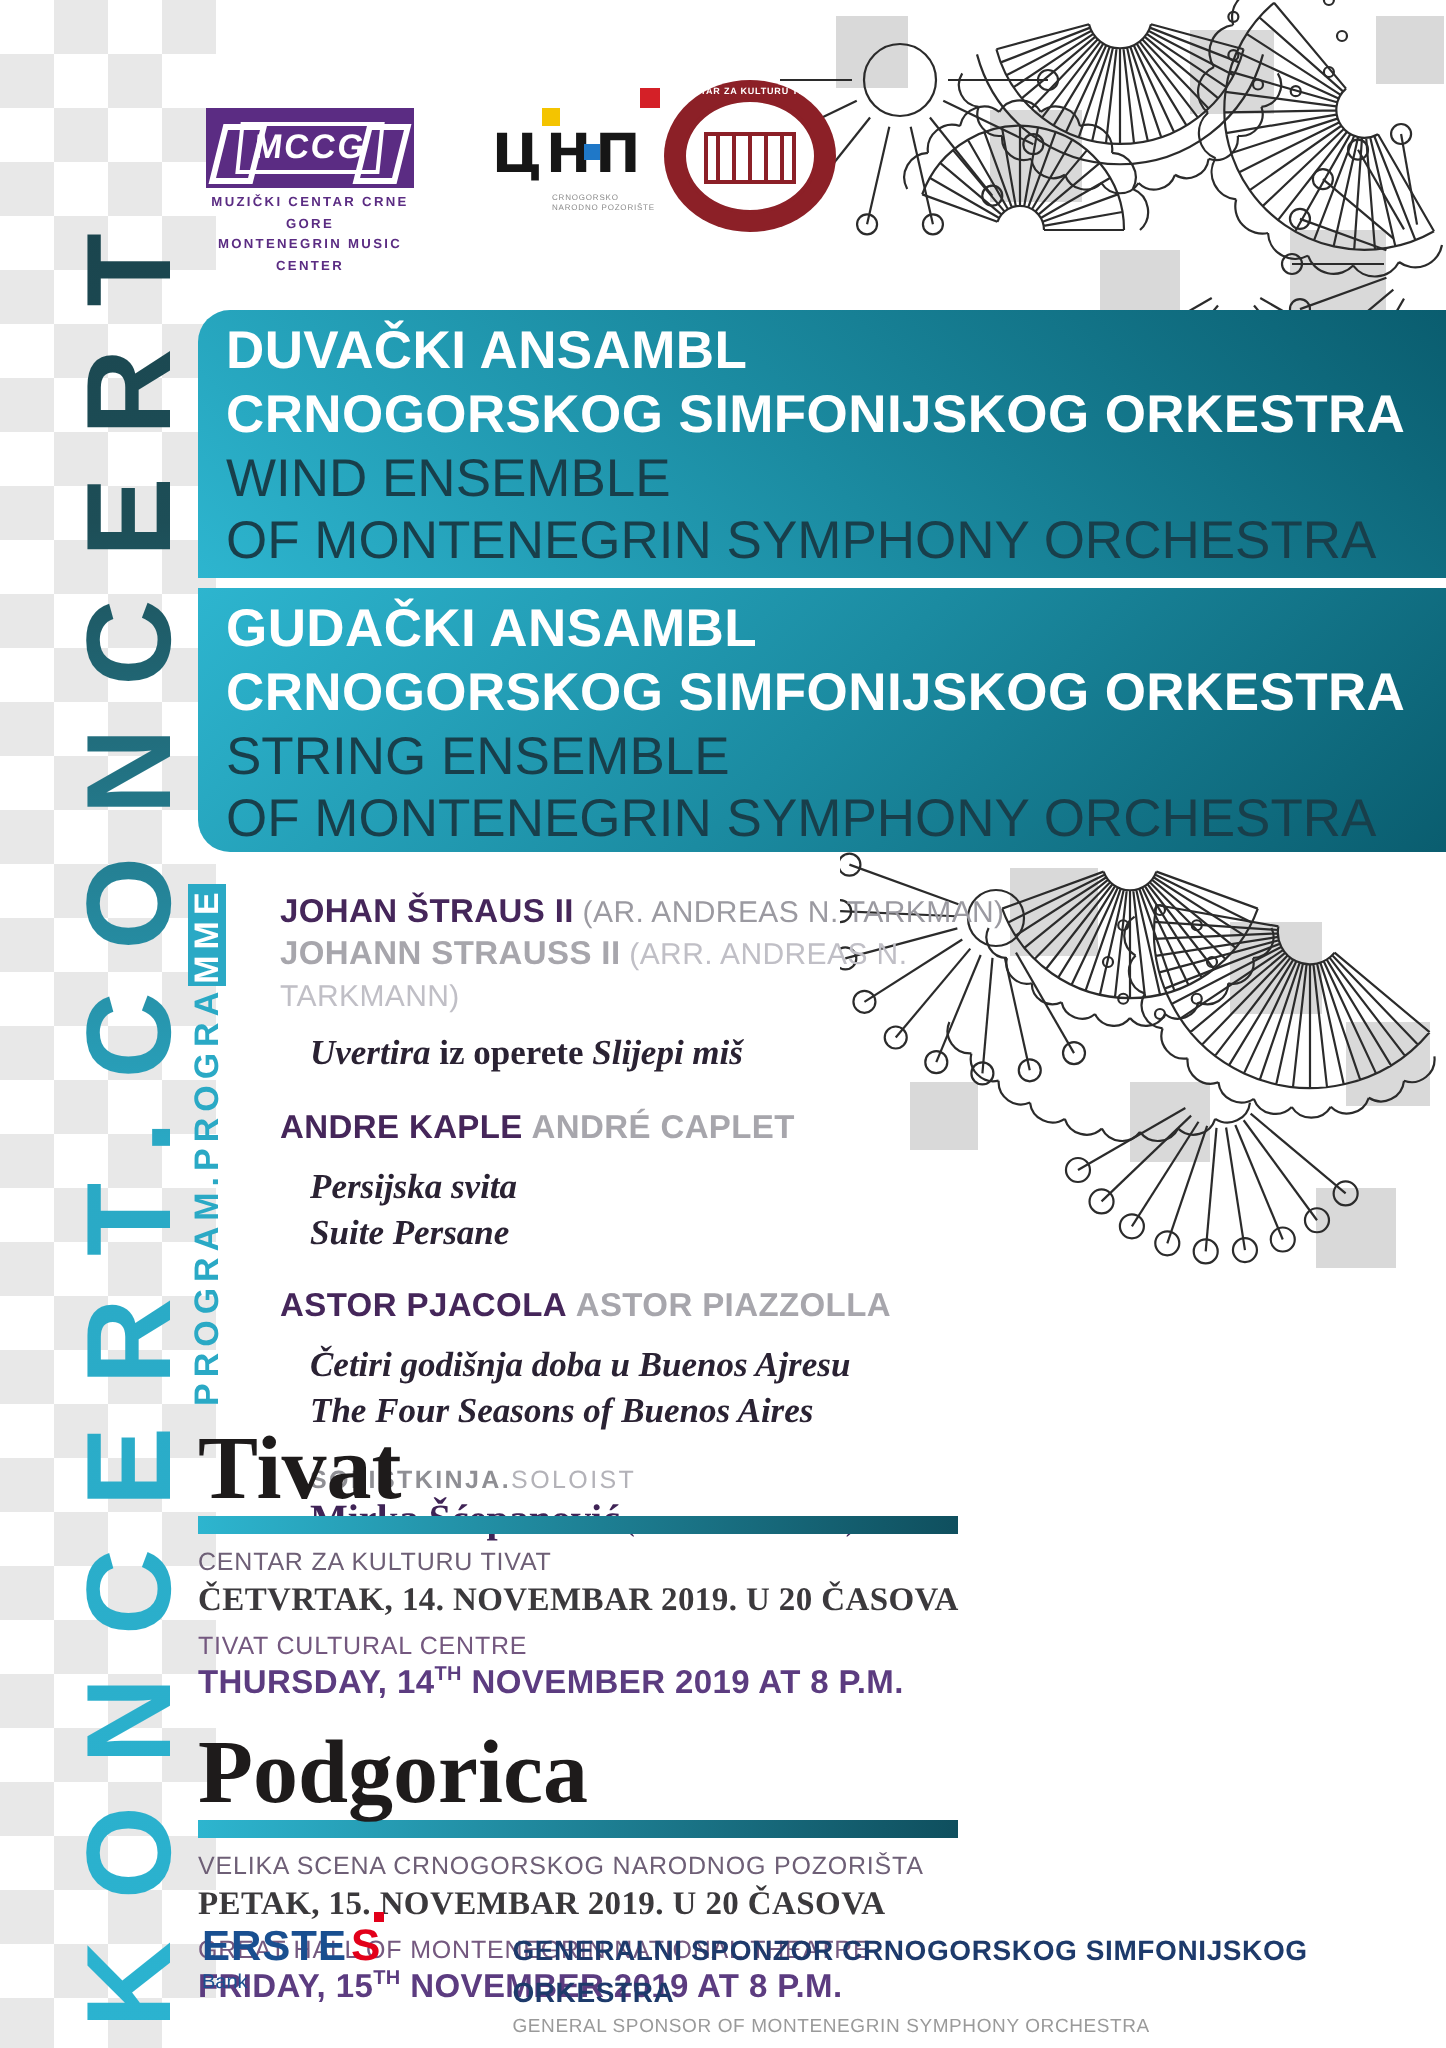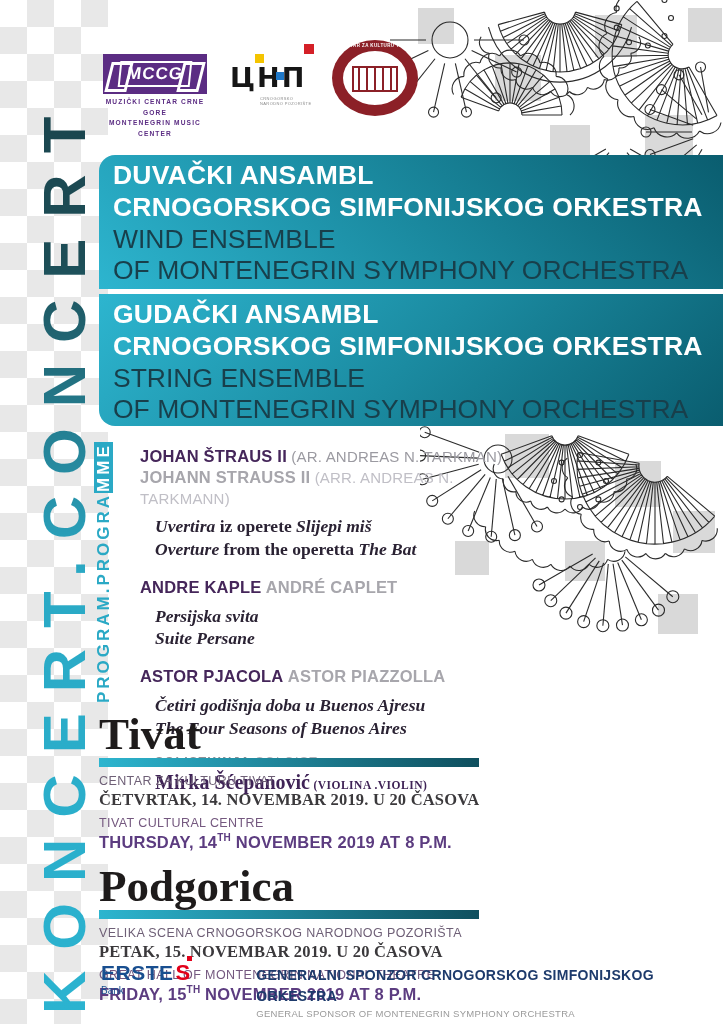--- a/index.html
+++ b/index.html
@@ -22,21 +22,21 @@
   .mccg-mark{width:104px;height:40px;background:#5b2c83;position:relative;margin:0 auto;
     display:flex;align-items:center;justify-content:center;}
   .mccg-mark::before{content:"";position:absolute;left:5px;top:8px;width:16px;height:24px;
     border:3px solid #fff;transform:skewX(-14deg);}
   .mccg-mark::after{content:"";position:absolute;right:5px;top:8px;width:16px;height:24px;
     border:3px solid #fff;transform:skewX(-14deg);}
   .mccg-abbr{color:#fff;font-weight:bold;font-size:17px;letter-spacing:1px;
     border:2px solid #fff;padding:1px 6px;transform:skewX(-6deg);}
   .mccg-cap{color:#5b2c83;font-size:6.6px;font-weight:bold;letter-spacing:1.15px;line-height:1.6;margin-top:3px;}
 
-  .cnp{position:absolute;left:228px;top:44px;z-index:2;width:86px;height:66px;}
+  .cnp{position:absolute;left:244px;top:44px;z-index:2;width:86px;height:66px;}
   .cnp-letters{position:absolute;left:2px;top:18px;font-family:"DejaVu Sans",sans-serif;
     font-weight:bold;font-size:27px;color:#161616;letter-spacing:2px;}
   .sq{position:absolute;}
   .sq.red{width:10px;height:10px;background:#d42027;right:0;top:0;}
   .sq.yellow{width:9px;height:9px;background:#f4c400;left:27px;top:10px;}
   .sq.blue{width:8px;height:8px;background:#1f78c8;left:48px;top:28px;}
   .cnp-cap{position:absolute;left:32px;top:52px;font-size:4px;color:#8a8a8a;letter-spacing:.4px;}
 
   .seal{position:absolute;left:332px;top:40px;z-index:2;width:86px;height:76px;border-radius:50%;
     background:#8c2027;}
@@ -328,21 +328,20 @@
 
   <div class="pglabel"><span>PROGRAM.PROGRA</span><span class="end">MME</span></div>
 
   <div class="program">
 
     <div class="item">
       <div class="comp"><span>JOHAN ŠTRAUS II</span><span class="note"> (AR. ANDREAS N. TARKMAN)</span></div>
       <div class="comp2"><span>JOHANN STRAUSS II</span><span class="note"> (ARR. ANDREAS N. TARKMANN)</span></div>
       <div class="work">
         <div><span class="it">Uvertira</span><span> iz operete </span><span class="it">Slijepi miš</span></div>
-        <div><span class="it">Overture</span><span> from the operetta </span><span class="it">The Bat</span></div>
       </div>
     </div>
 
     <div class="item">
       <div class="comp"><span>ANDRE KAPLE</span><span class="note"> </span><span class="comp2">ANDRÉ CAPLET</span></div>
       <div class="work">
         <div><span class="it">Persijska svita</span></div>
         <div><span class="it">Suite Persane</span></div>
       </div>
     </div>

